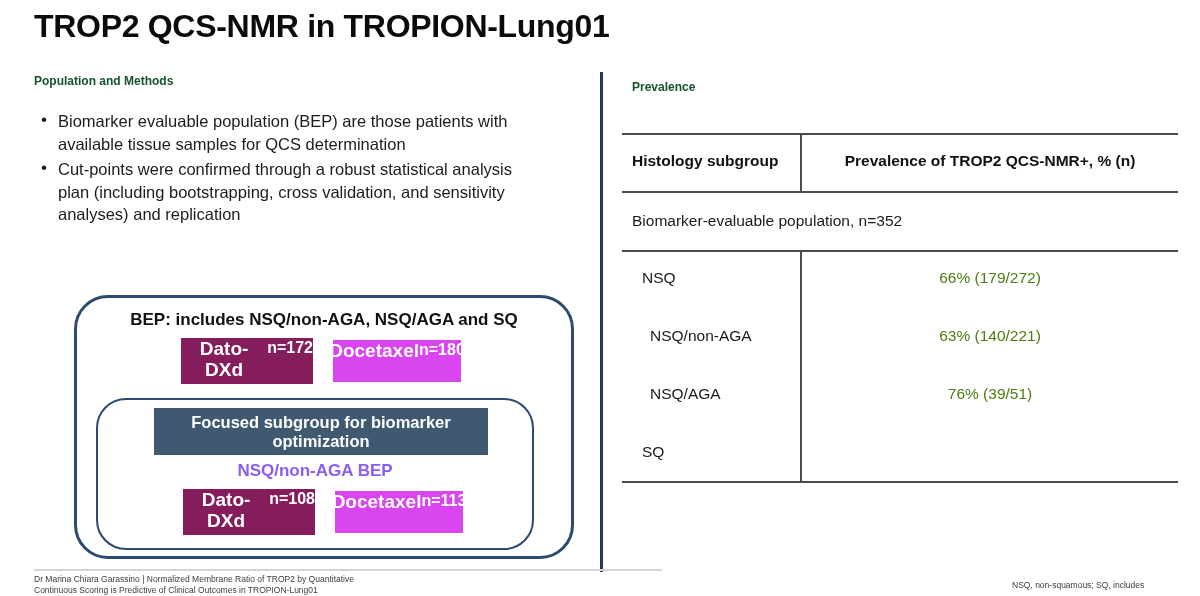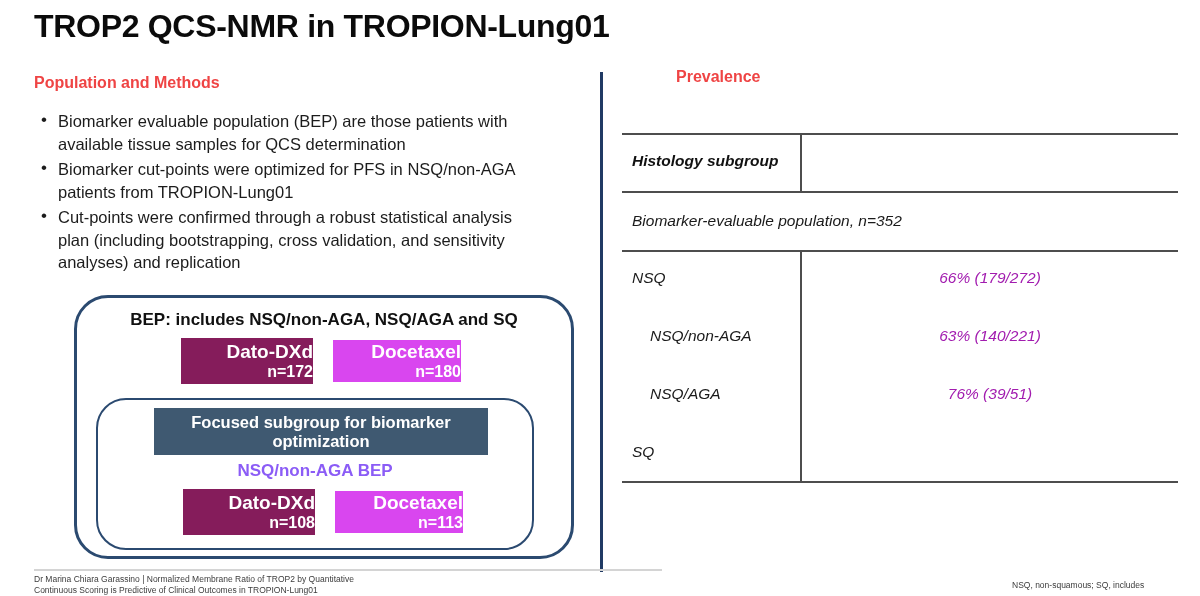--- a/index.html
+++ b/index.html
@@ -15,21 +15,21 @@
 
   
   .slide-title {
     left:34px; top:8px;
     font-size:32px; font-weight:bold; color:#0b0b0b;
     letter-spacing:-0.3px;
   }
 
   
   .section-heading {
-    font-size:16px; font-weight:bold; color:#ef4444;
+    font-size:12px; font-weight:bold; color:#14532d;
   }
   .lp-heading { left:34px; top:74px; }
   .bullets {
     left:36px; top:110px; width:560px;
     list-style:none;
   }
   .bullets li {
     position:relative;
     padding-left:22px;
     font-size:16.5px; line-height:22.5px;
@@ -48,22 +48,22 @@
     left:74px; top:295px; width:500px; height:264px;
     border:3px solid #2B4A70; border-radius:34px;
     background:#fff;
   }
   .bep-label {
     position:absolute; left:0; top:12px; width:100%;
     text-align:center; font-size:17px; font-weight:bold; color:#111;
   }
   .arm-box {
     position:absolute;
-    display:flex; flex-direction:column;
-    align-items:flex-end; justify-content:center;
+    display:flex; flex-direction:row;
+    align-items:flex-start; justify-content:center;
     color:#ffffff; font-weight:bold; text-align:center;
   }
   .arm-box .arm-name { font-size:19px; line-height:21px; }
   .arm-box .arm-n    { font-size:16px; line-height:19px; }
   .dato { background:#851C5B; }
   .doce { background:#d946ef; }
   .box-dato-top { left:104px; top:40px;  width:132px; height:46px; }
   .box-doce-top { left:256px; top:42px;  width:128px; height:42px; }
   .diagram-inner {
     position:absolute; left:19px; top:100px; width:438px; height:152px;
@@ -84,48 +84,48 @@
   .box-dato-bot { left:85px;  top:89px; width:132px; height:46px; }
   .box-doce-bot { left:237px; top:91px; width:128px; height:42px; }
 
   
   .panel-divider {
     left:600px; top:72px; width:3px; height:500px;
     background:#203A64;
   }
 
   
-  .rp-heading { left:632px; top:68px;margin-left:44px; }
+  .rp-heading { left:632px; top:80px; }
   .prev-table {
-    left:622px; top:133px; width:556px; height:355px;font-style:italic;
+    left:622px; top:133px; width:556px; height:355px;
   }
   .rule {
     position:absolute; left:0; width:556px; height:2px;
     background:#4D4D4D;
   }
   .rule.r1 { top:0; }
   .rule.r2 { top:58px; }
   .rule.r3 { top:117px; }
   .rule.r4 { top:348px; }
   .vrule {
     position:absolute; left:178px; width:2px; background:#4D4D4D;
   }
   .vrule.v1 { top:0;     height:58px; }
   .vrule.v2 { top:117px; height:231px; }
   .th-cell { position:absolute; font-size:15.5px; font-weight:bold; color:#111; }
   .th-left  { left:10px; top:19px; }
   .th-right { left:180px; top:19px; width:376px; text-align:center; }
   .pop-row  { position:absolute; left:10px; top:79px; font-size:15.5px; color:#1a1a1a; }
   .t-label {
-    position:absolute; left:10px; font-size:15.5px; color:#1a1a1a;
+    position:absolute; left:20px; font-size:15.5px; color:#1a1a1a;
   }
   .t-label.indent { left:28px; }
   .t-value {
     position:absolute; left:180px; width:376px; text-align:center;
-    font-size:15.5px; color:#a21caf;
+    font-size:15.5px; color:#4d7c0f;
   }
   .row-y0 { top:136px; }
   .row-y1 { top:194px; }
   .row-y2 { top:252px; }
   .row-y3 { top:310px; }
 
   
   .footer-band {
     left:34px; top:569px; width:628px; height:2px;
     background:#d4d4d4;
@@ -142,22 +142,20 @@
 </head>
 <body>
 
 <div class="abs slide-title">TROP2 QCS-NMR in TROPION-Lung01</div>
 
 <div class="abs section-heading lp-heading">Population and Methods</div>
 
 <ul class="abs bullets">
   <li>Biomarker evaluable population (BEP) are those patients with
 available tissue samples for QCS determination</li>
-  <li>Biomarker cut-points were optimized for PFS in NSQ/non-AGA
-patients from TROPION-Lung01</li>
   <li>Cut-points were confirmed through a robust statistical analysis
 plan (including bootstrapping, cross validation, and sensitivity
 analyses) and replication</li>
 </ul>
 
 <div class="abs diagram-outer">
   <div class="bep-label">BEP: includes NSQ/non-AGA, NSQ/AGA and SQ</div>
 
   <div class="arm-box dato box-dato-top">
     <span class="arm-name">Dato-DXd</span>
@@ -189,20 +187,21 @@
 
 <div class="abs prev-table">
   <div class="rule r1"></div>
   <div class="rule r2"></div>
   <div class="rule r3"></div>
   <div class="rule r4"></div>
   <div class="vrule v1"></div>
   <div class="vrule v2"></div>
 
   <div class="th-cell th-left">Histology subgroup</div>
+  <div class="th-cell th-right">Prevalence of TROP2 QCS-NMR+, % (n)</div>
 
   <div class="pop-row">Biomarker-evaluable population, n=352</div>
 
   <div class="t-label row-y0">NSQ</div>
   <div class="t-value row-y0">66% (179/272)</div>
 
   <div class="t-label indent row-y1">NSQ/non-AGA</div>
   <div class="t-value row-y1">63% (140/221)</div>
 
   <div class="t-label indent row-y2">NSQ/AGA</div>

